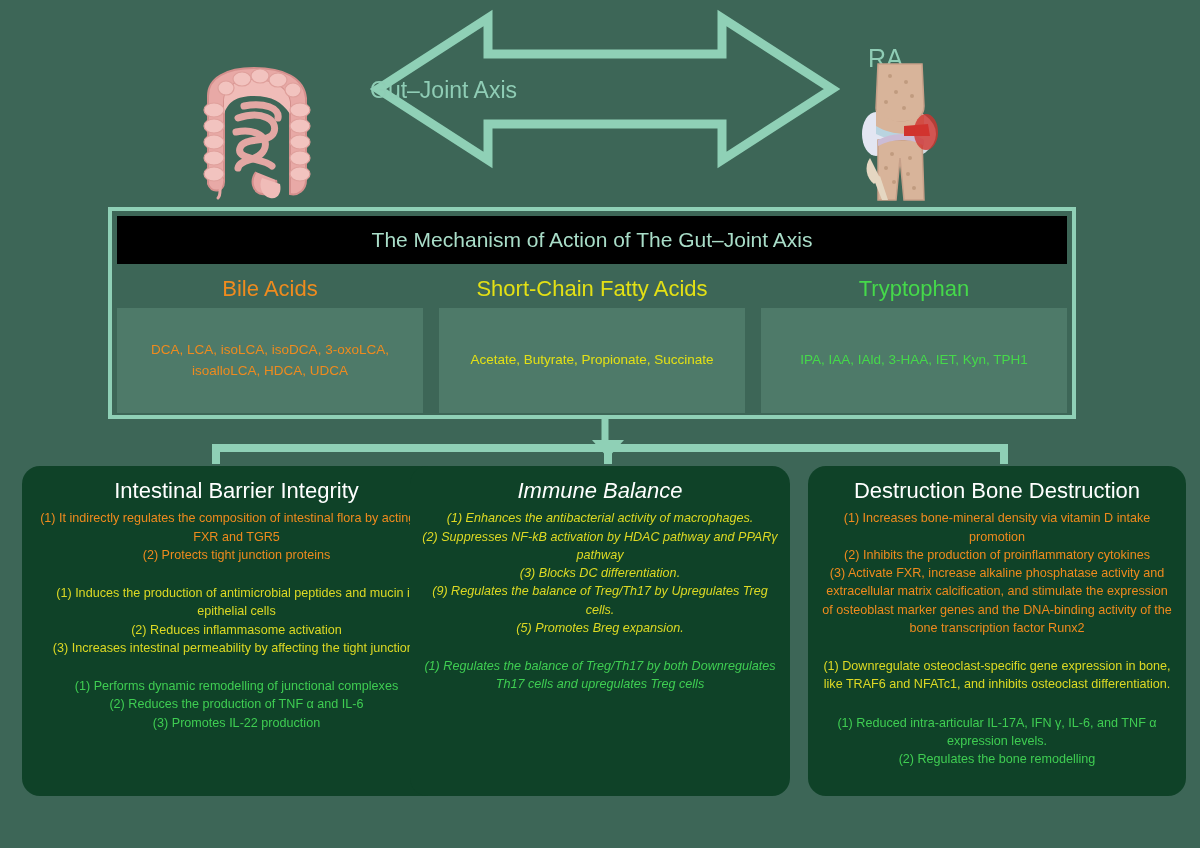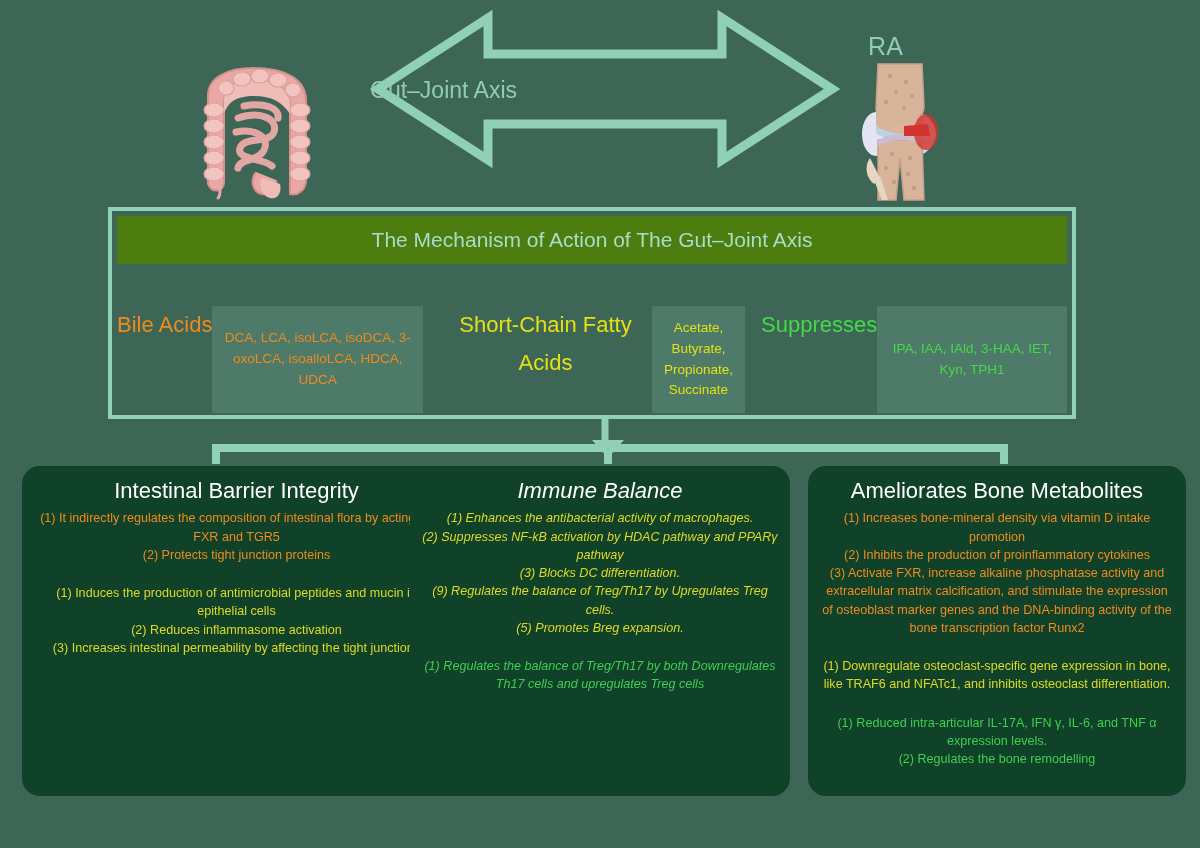--- a/index.html
+++ b/index.html
@@ -14,49 +14,49 @@
 
   
   .top-label{
     position:absolute;
     color:#8fcdb5;
     font-size:25px;
     white-space:nowrap;
     letter-spacing:.2px;
   }
   #lbl-gut{left:115px;top:28px;}
-  #lbl-ra{left:868px;top:32px;}
+  #lbl-ra{left:868px;top:44px;}
 
   .organ{position:absolute;}
   #gut-img{left:178px;top:62px;width:152px;height:140px;}
   #ra-img{left:848px;top:62px;width:104px;height:140px;}
 
   #axis-arrow{position:absolute;left:370px;top:6px;width:470px;height:166px;}
   #axis-caption{
     position:absolute;left:370px;top:77px;width:470px;
     color:#8fcdb5;font-size:23px;
   }
 
   
   #mech{
     position:absolute;left:108px;top:207px;width:968px;height:212px;
     border:4px solid #8fd0b6;
     background:#3d6657;
     box-sizing:border-box;
     padding:5px;
   }
   #mech-header{
-    height:48px;background:#4d7c0f;
+    height:48px;background:#000000;
     display:flex;align-items:center;justify-content:center;
     color:#a9ddc8;font-size:21px;text-align:right;
   }
   #mech-cols{
     display:flex;gap:16px;margin-top:6px;height:143px;
   }
-  .mcol{flex:1;display:flex;flex-direction:row;margin-top:36px;}
+  .mcol{flex:1;display:flex;flex-direction:column;}
   .mcol-title{
     text-align:center;font-size:22px;height:38px;line-height:38px;
   }
   .mcol-box{
     flex:1;background:#4e7a69;
     display:flex;align-items:center;justify-content:center;
     text-align:center;font-size:13.5px;line-height:1.55;
     padding:6px 12px;box-sizing:border-box;
   }
   #mcol-bile .mcol-title,#mcol-bile .mcol-box{color:#ef8b1e;}
@@ -170,55 +170,58 @@
         <div class="mcol-box">DCA, LCA, isoLCA, isoDCA, 3-oxoLCA,
 isoalloLCA, HDCA, UDCA</div>
       </div>
 
       <div class="mcol" id="mcol-scfa">
         <div class="mcol-title">Short-Chain Fatty Acids</div>
         <div class="mcol-box">Acetate, Butyrate, Propionate, Succinate</div>
       </div>
 
       <div class="mcol" id="mcol-trp">
-        <div class="mcol-title">Suppresses</div>
+        <div class="mcol-title">Tryptophan</div>
         <div class="mcol-box">IPA, IAA, IAld, 3-HAA, IET, Kyn, TPH1</div>
       </div>
 
     </div>
   </div>
 
   <svg id="connector" viewBox="0 0 860 56">
     <path d="M425 0 L425 26" stroke="#8fd0b6" stroke-width="7" fill="none"></path>
     <path d="M412 22 L428 40 L444 22 Z" fill="#8fd0b6"></path>
     <path d="M36 46 L36 30 L824 30 L824 46" stroke="#8fd0b6" stroke-width="8" fill="none"></path>
     <path d="M428 30 L428 46" stroke="#8fd0b6" stroke-width="8" fill="none"></path>
   </svg>
 
   <div class="panel" id="panel-barrier">
     <div class="panel-title">Intestinal Barrier Integrity</div>
     <div class="grp c-bile">(1) It indirectly regulates the composition of intestinal flora by acting on FXR and TGR5
 (2) Protects tight junction proteins</div>
     <div class="grp c-scfa">(1) Induces the production of antimicrobial peptides and mucin in epithelial cells
 (2) Reduces inflammasome activation
 (3) Increases intestinal permeability by affecting the tight junctions</div>
+    <div class="grp c-trp">(1) Performs dynamic remodelling of junctional complexes
+(2) Reduces the production of TNF α and IL-6
+(3) Promotes IL-22 production</div>
   </div>
 
   <div class="panel" id="panel-immune">
     <div class="panel-title">Immune Balance</div>
     <div class="grp c-scfa">(1) Enhances the antibacterial activity of macrophages.
 (2) Suppresses NF-kB activation by HDAC pathway and PPARγ pathway
 (3) Blocks DC differentiation.
 (9) Regulates the balance of Treg/Th17 by Upregulates Treg cells.
 (5) Promotes Breg expansion.</div>
     <div class="grp c-trp">(1) Regulates the balance of Treg/Th17 by both Downregulates Th17 cells and upregulates Treg cells</div>
   </div>
 
   <div class="panel" id="panel-bone">
-    <div class="panel-title">Ameliorates Bone Metabolites</div>
+    <div class="panel-title">Destruction Bone Destruction</div>
     <div class="grp c-bile">(1)  Increases bone-mineral density via vitamin D intake promotion
 (2) Inhibits the production of proinflammatory cytokines
 (3) Activate FXR, increase alkaline phosphatase activity and extracellular matrix calcification, and stimulate the expression of osteoblast marker genes and the DNA-binding activity of the bone transcription factor Runx2</div>
     <div class="grp c-scfa">(1) Downregulate osteoclast-specific gene expression in bone, like TRAF6 and NFATc1, and inhibits osteoclast differentiation.</div>
     <div class="grp c-trp">(1)  Reduced intra-articular IL-17A, IFN γ, IL-6, and TNF α expression levels.
 (2) Regulates the bone remodelling</div>
   </div>
 
 </div>
 

